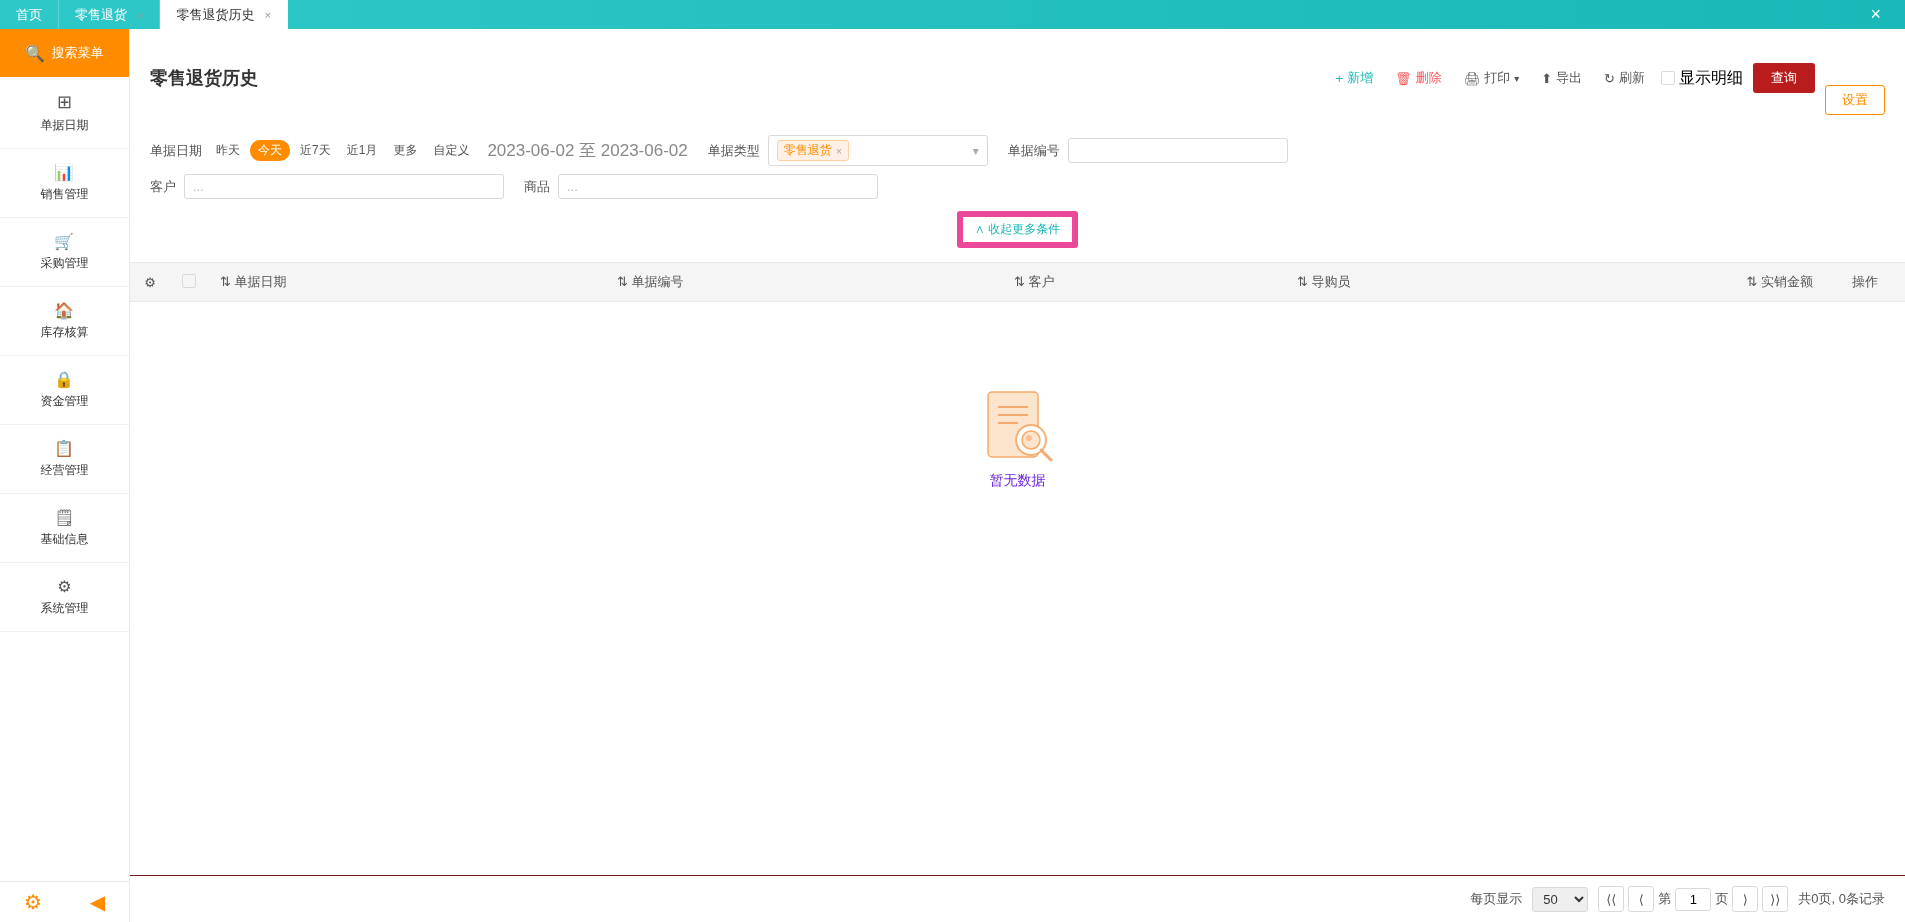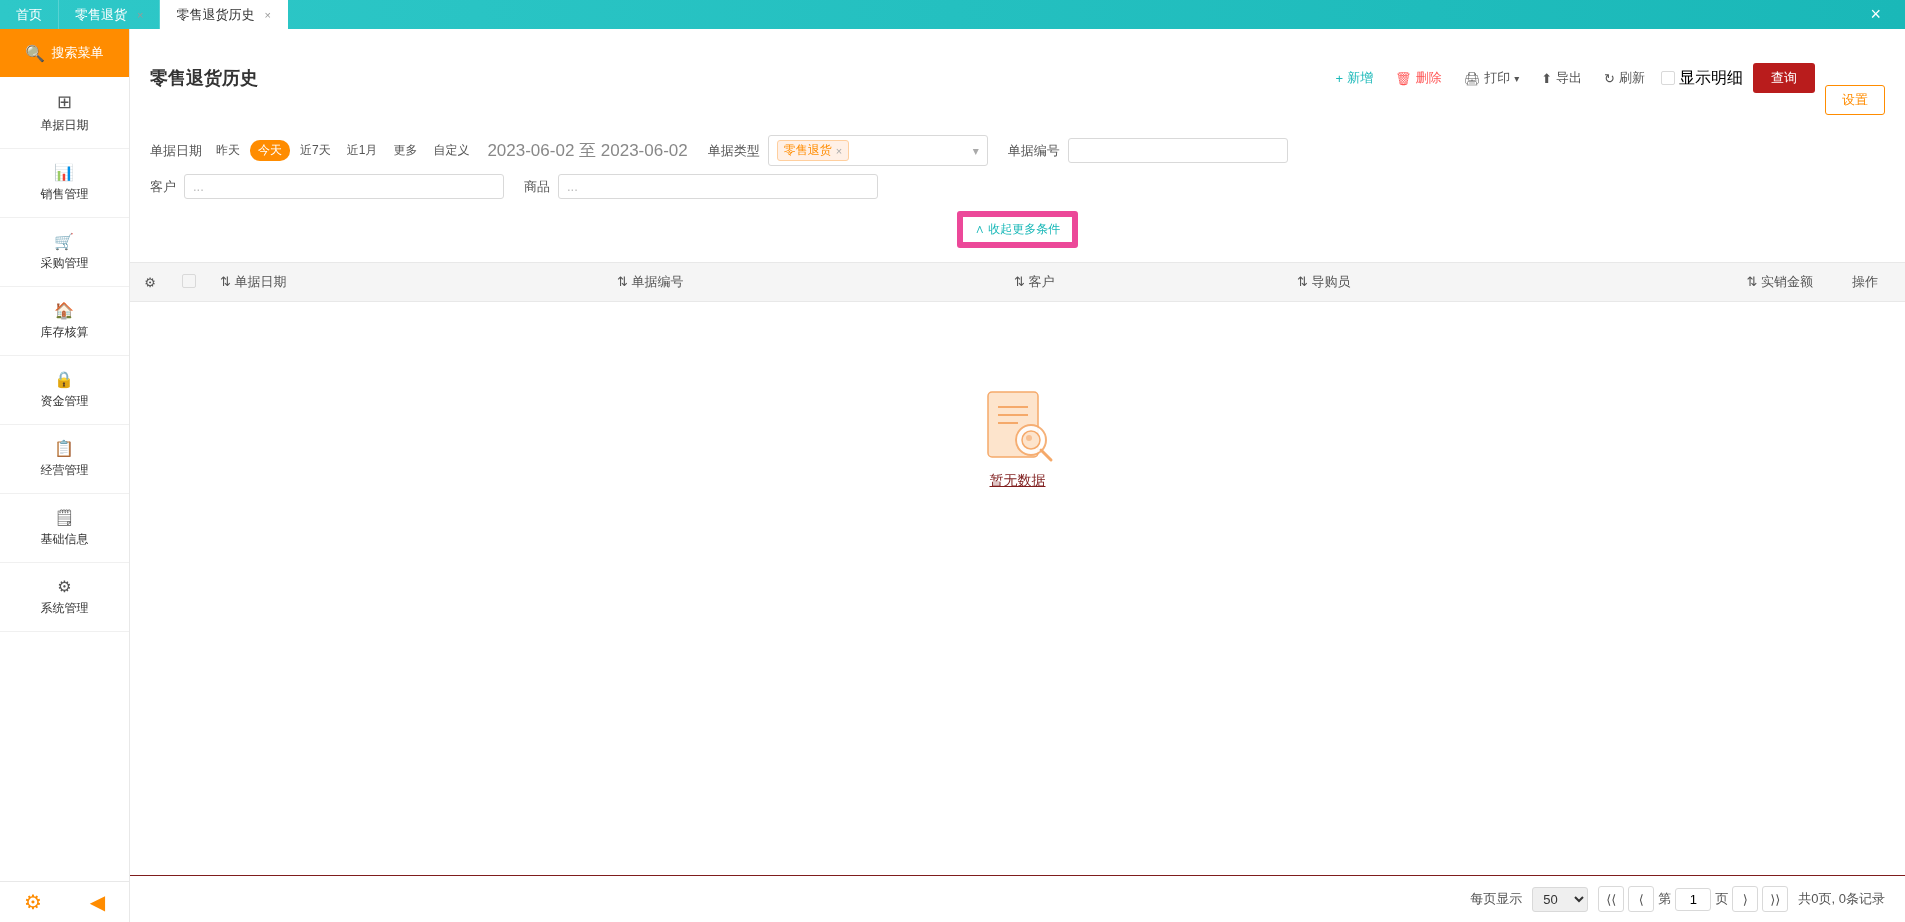--- a/index.html
+++ b/index.html
@@ -305,23 +305,22 @@
       text-align: center;
     }
 
     
     .empty-state {
       display: flex;
       flex-direction: column;
       align-items: center;
       justify-content: center;
       padding: 80px 0;
-      color: #7f1d1d;
+      color: #6d28d9;
       font-size: 14px;
-      text-decoration: underline;
     }
 
     
     .pagination-bar {
       background: #fff;
       border-top: 1px solid #7f1d1d;
       display: flex;
       align-items: center;
       justify-content: flex-end;
       padding: 10px 20px;

